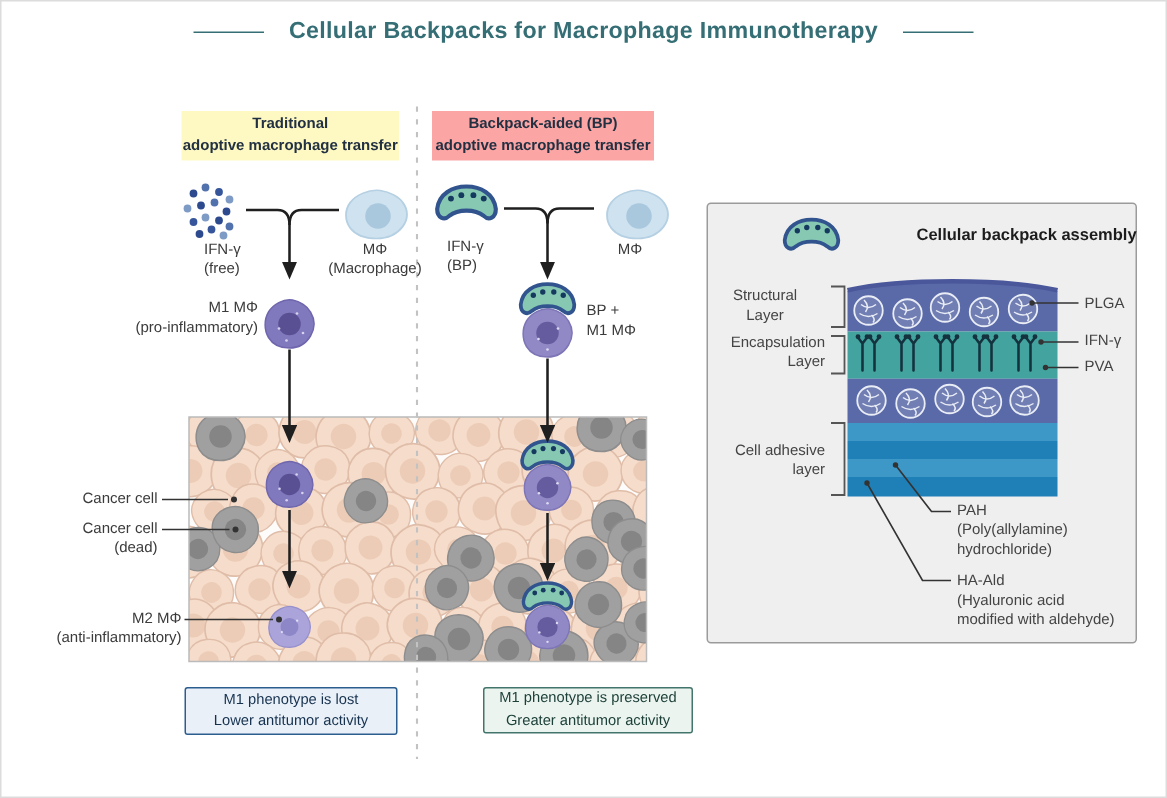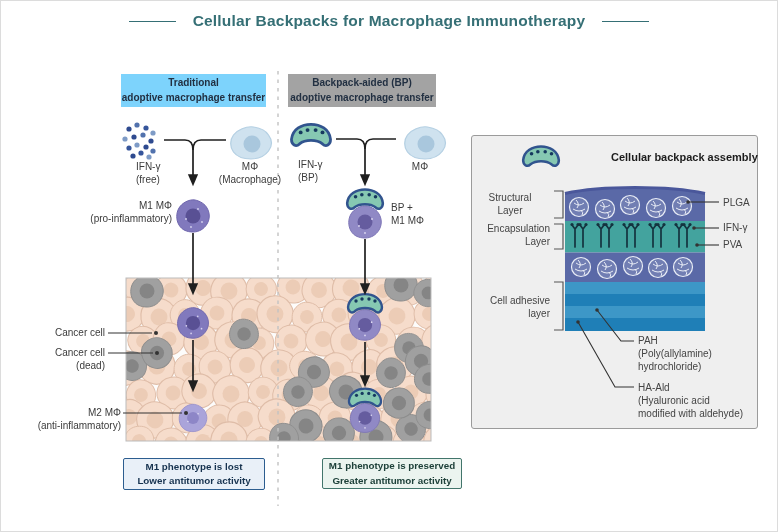--- a/index.html
+++ b/index.html
@@ -4,24 +4,24 @@
 <style>
   html,body{margin:0;padding:0;background:#fff;}
   .stage{position:relative;width:778px;height:532px;background:#fff;overflow:hidden;
          font-family:"Liberation Sans",sans-serif;border:1px solid #dcdcdc;box-sizing:border-box;}
   .titlerow{position:absolute;top:11px;left:0;right:0;display:flex;align-items:center;
             justify-content:center;gap:17px;z-index:3;}
   .titleline{width:47px;border-top:1.6px solid #356f75;}
   .maintitle{font-size:15.5px;font-weight:bold;color:#356f75;letter-spacing:.2px;}
   .hbox{position:absolute;display:flex;align-items:center;justify-content:center;text-align:center;
         font-weight:bold;font-size:10px;line-height:1.45;color:#223042;white-space:pre-line;z-index:3;}
-  .hbox.trad{background:#7dd3fc;}
-  .hbox.bp{background:#a3a3a3;}
+  .hbox.trad{background:#fef9c3;}
+  .hbox.bp{background:#fca5a5;}
   .obox{position:absolute;display:flex;align-items:center;justify-content:center;text-align:center;
-        font-weight:bold;font-size:9.8px;line-height:1.45;border-radius:2px;white-space:pre-line;z-index:3;}
+        font-weight:normal;font-size:9.8px;line-height:1.45;border-radius:2px;white-space:pre-line;z-index:3;}
   .obox.lost{background:#e9f0f8;border:1.5px solid #2c5d8f;color:#16324f;}
   .obox.kept{background:#ebf4ef;border:1.5px solid #42756b;color:#1d4039;}
   .lbl{position:absolute;font-size:10px;line-height:1.28;color:#3b3b3b;white-space:pre-line;z-index:3;}
   .ctr{text-align:center;}
   .rt{text-align:right;}
   .panel{position:absolute;left:470px;top:134px;width:287px;height:294px;background:#efefef;
          border:1px solid #9b9b9b;border-radius:3px;z-index:0;box-sizing:border-box;}
   .ptitle{position:absolute;font-size:11px;font-weight:bold;color:#1c1c1c;z-index:3;}
   svg.layer{position:absolute;left:0;top:0;z-index:1;}
 </style>

